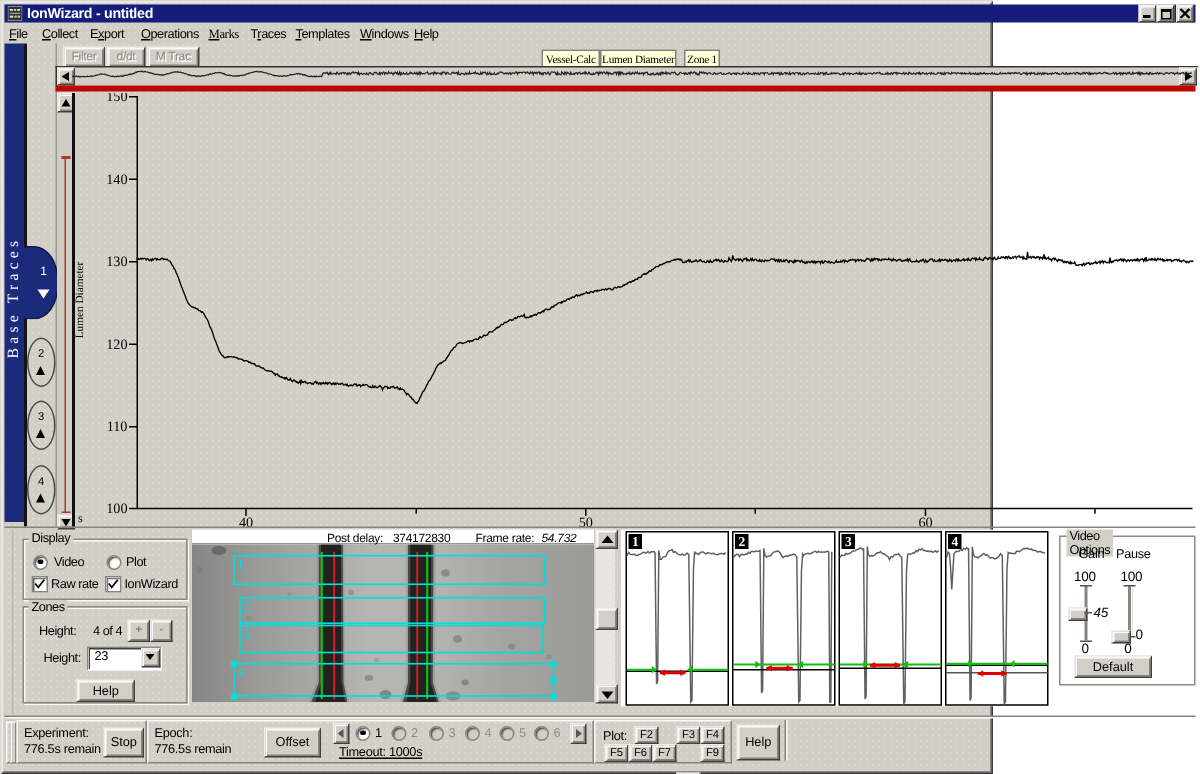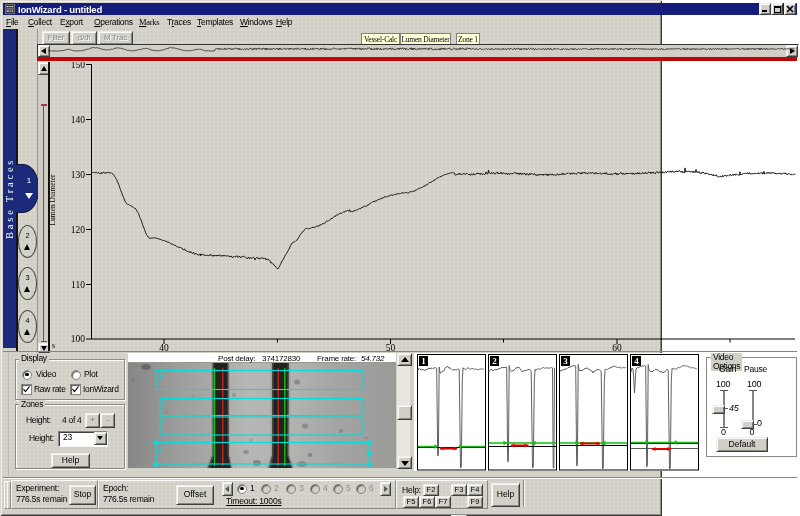--- a/index.html
+++ b/index.html
@@ -374,21 +374,21 @@
 <div class="radio dis" style="left:333px;top:483.5px;"></div>
     <div class="txt" style="left:346px;top:484px;color:#8e8c85;">5</div>
 <div class="radio dis" style="left:356px;top:483.5px;"></div>
     <div class="txt" style="left:369px;top:484px;color:#8e8c85;">6</div>
 <div class="btn" style="left:380px;top:482px;width:9px;height:12px;">
       <div class="abs" style="left:3px;top:3px;width:0;height:0;border-top:3px solid rgba(0,0,0,0);border-bottom:3px solid rgba(0,0,0,0);border-left:4px solid #555;"></div>
     </div>
 <div class="stxt" style="left:226px;top:497px;text-decoration:underline;">Timeout: 1000s</div>
 
 <div class="raisedbox" style="left:396px;top:480px;width:90px;height:27px;"></div>
-<div class="stxt" style="left:402px;top:486px;">Help:</div>
+<div class="stxt" style="left:402px;top:486px;">Plot:</div>
 <div class="fbtn" style="left:423px;top:483.5px;">F2</div>
 <div class="fbtn" style="left:451px;top:483.5px;">F3</div>
 <div class="fbtn" style="left:467px;top:483.5px;">F4</div>
 <div class="fbtn" style="left:403px;top:495.5px;">F5</div>
 <div class="fbtn" style="left:419px;top:495.5px;">F6</div>
 <div class="fbtn" style="left:435px;top:495.5px;">F7</div>
 <div class="fbtn" style="left:451px;top:515px;">F8</div>
 <div class="fbtn" style="left:467px;top:495.5px;">F9</div>
 
 <div class="btn" style="left:491px;top:482.5px;width:27px;height:22px;font-size:8.5px;line-height:21px;text-align:center;">Help</div>

